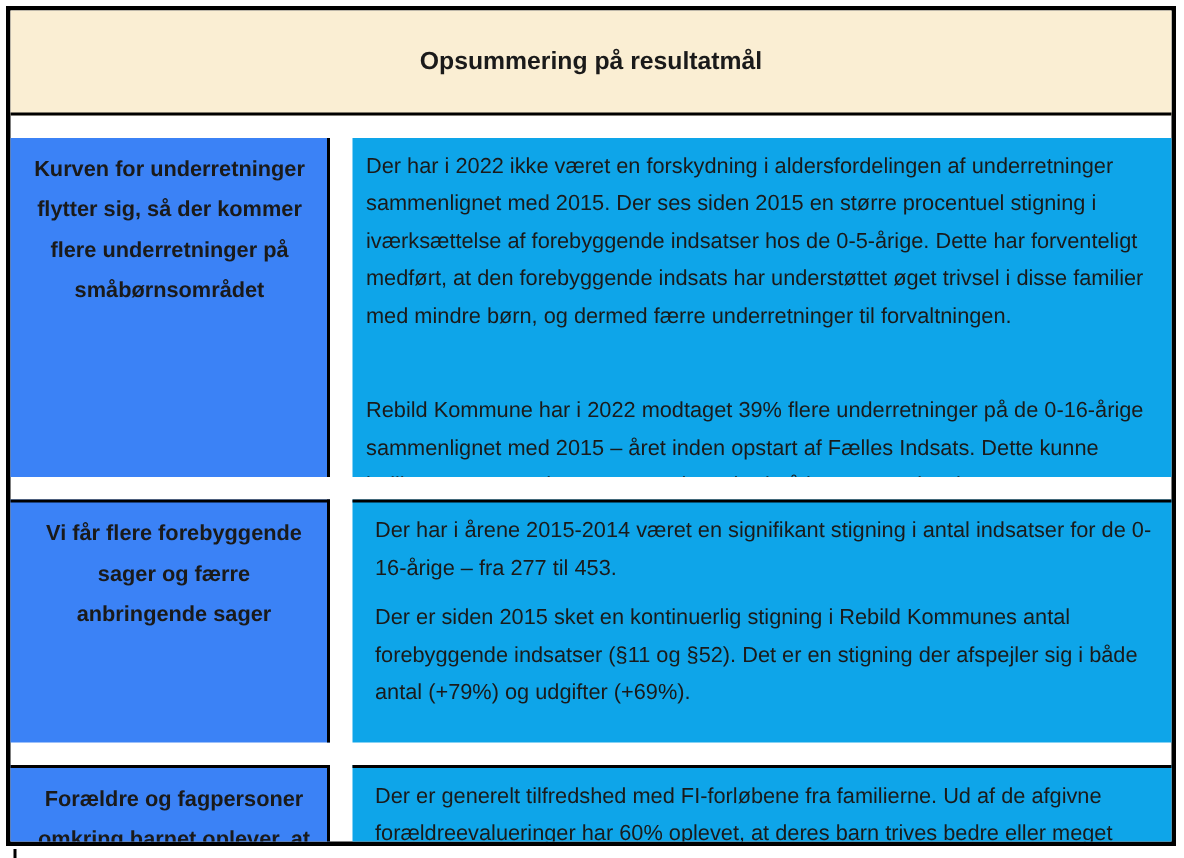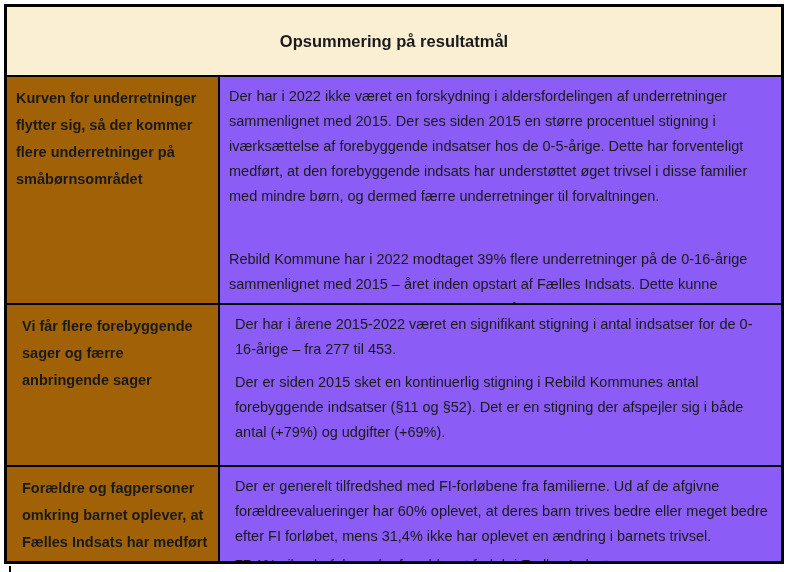--- a/index.html
+++ b/index.html
@@ -23,47 +23,49 @@
     top: 4px;
     left: 4px;
     width: 780px;
     height: 560px;
     border: 3px solid #000000;
     box-sizing: border-box;
     display: grid;
     grid-template-columns: 213px 1fr;
     grid-template-rows: 70px 226px 162px 1fr;
     background: #ffffff;
+    gap: 15px;
   }
   .cell {
     box-sizing: border-box;
     overflow: hidden;
   }
   .hdr {
     grid-column: 1 / 3;
     background: #faeed3;
     border-bottom: 2px solid #000000;
     display: flex;
     align-items: center;
     justify-content: center;
   }
   .hdr .title {
     font-weight: bold;
     font-size: 16.5px;
   }
   .lcell {
     border-right: 2px solid #000000;
-    background: #a16207;
+    background: #3b82f6;
     padding: 8px 8px 6px 9px;
     font-weight: bold;
     font-size: 14.5px;
     line-height: 27px;
+    text-align: center;
   }
   .rcell {
-    background: #8b5cf6;
+    background: #0ea5e9;
     padding: 7px 10px 6px 9px;
     font-size: 14.5px;
     line-height: 25px;
   }
   .row2 { border-top: 2px solid #000000; padding-left: 15px; }
   .rcell p { margin: 0; }
   .rcell p.gap-big   { margin-top: 38px; }
   .rcell p.gap-small { margin-top: 8px; }
   .rcell p.gap-tiny  { margin-top: 4px; }
   .footnote-mark {
@@ -91,21 +93,21 @@
     </div>
     <div class="cell rcell">
       <p>Der har i 2022 ikke været en forskydning i aldersfordelingen af underretninger sammenlignet med 2015. Der ses siden 2015 en større procentuel stigning i iværksættelse af forebyggende indsatser hos de 0-5-årige. Dette har forventeligt medført, at den forebyggende indsats har understøttet øget trivsel i disse familier med mindre børn, og dermed færre underretninger til forvaltningen.</p>
       <p class="gap-big">Rebild Kommune har i 2022 modtaget 39% flere underretninger på de 0-16-årige sammenlignet med 2015 – året inden opstart af Fælles Indsats. Dette kunne indikere en generelt øget opmærksomhed på børnenes trivsel.</p>
     </div>
 
     <div class="cell lcell row2">
       <span>Vi får flere forebyggende sager og færre anbringende sager</span>
     </div>
     <div class="cell rcell row2">
-      <p>Der har i årene 2015-2022 været en signifikant stigning i antal indsatser for de 0-16-årige – fra 277 til 453.</p>
+      <p>Der har i årene 2015-2014 været en signifikant stigning i antal indsatser for de 0-16-årige – fra 277 til 453.</p>
       <p class="gap-small">Der er siden 2015 sket en kontinuerlig stigning i Rebild Kommunes antal forebyggende indsatser (§11 og §52). Det er en stigning der afspejler sig i både antal (+79%) og udgifter (+69%).</p>
     </div>
 
     <div class="cell lcell row2">
       <span>Forældre og fagpersoner omkring barnet oplever, at Fælles Indsats har medført en positiv forskel i barnets liv</span>
     </div>
     <div class="cell rcell row2">
       <p>Der er generelt tilfredshed med FI-forløbene fra familierne. Ud af de afgivne forældreevalueringer har 60% oplevet, at deres barn trives bedre eller meget bedre efter FI forløbet, mens 31,4% ikke har oplevet en ændring i barnets trivsel.</p>
       <p class="gap-tiny">77,1% vil anbefale andre forældre et forløb i Fælles Indsats.</p>
     </div>

